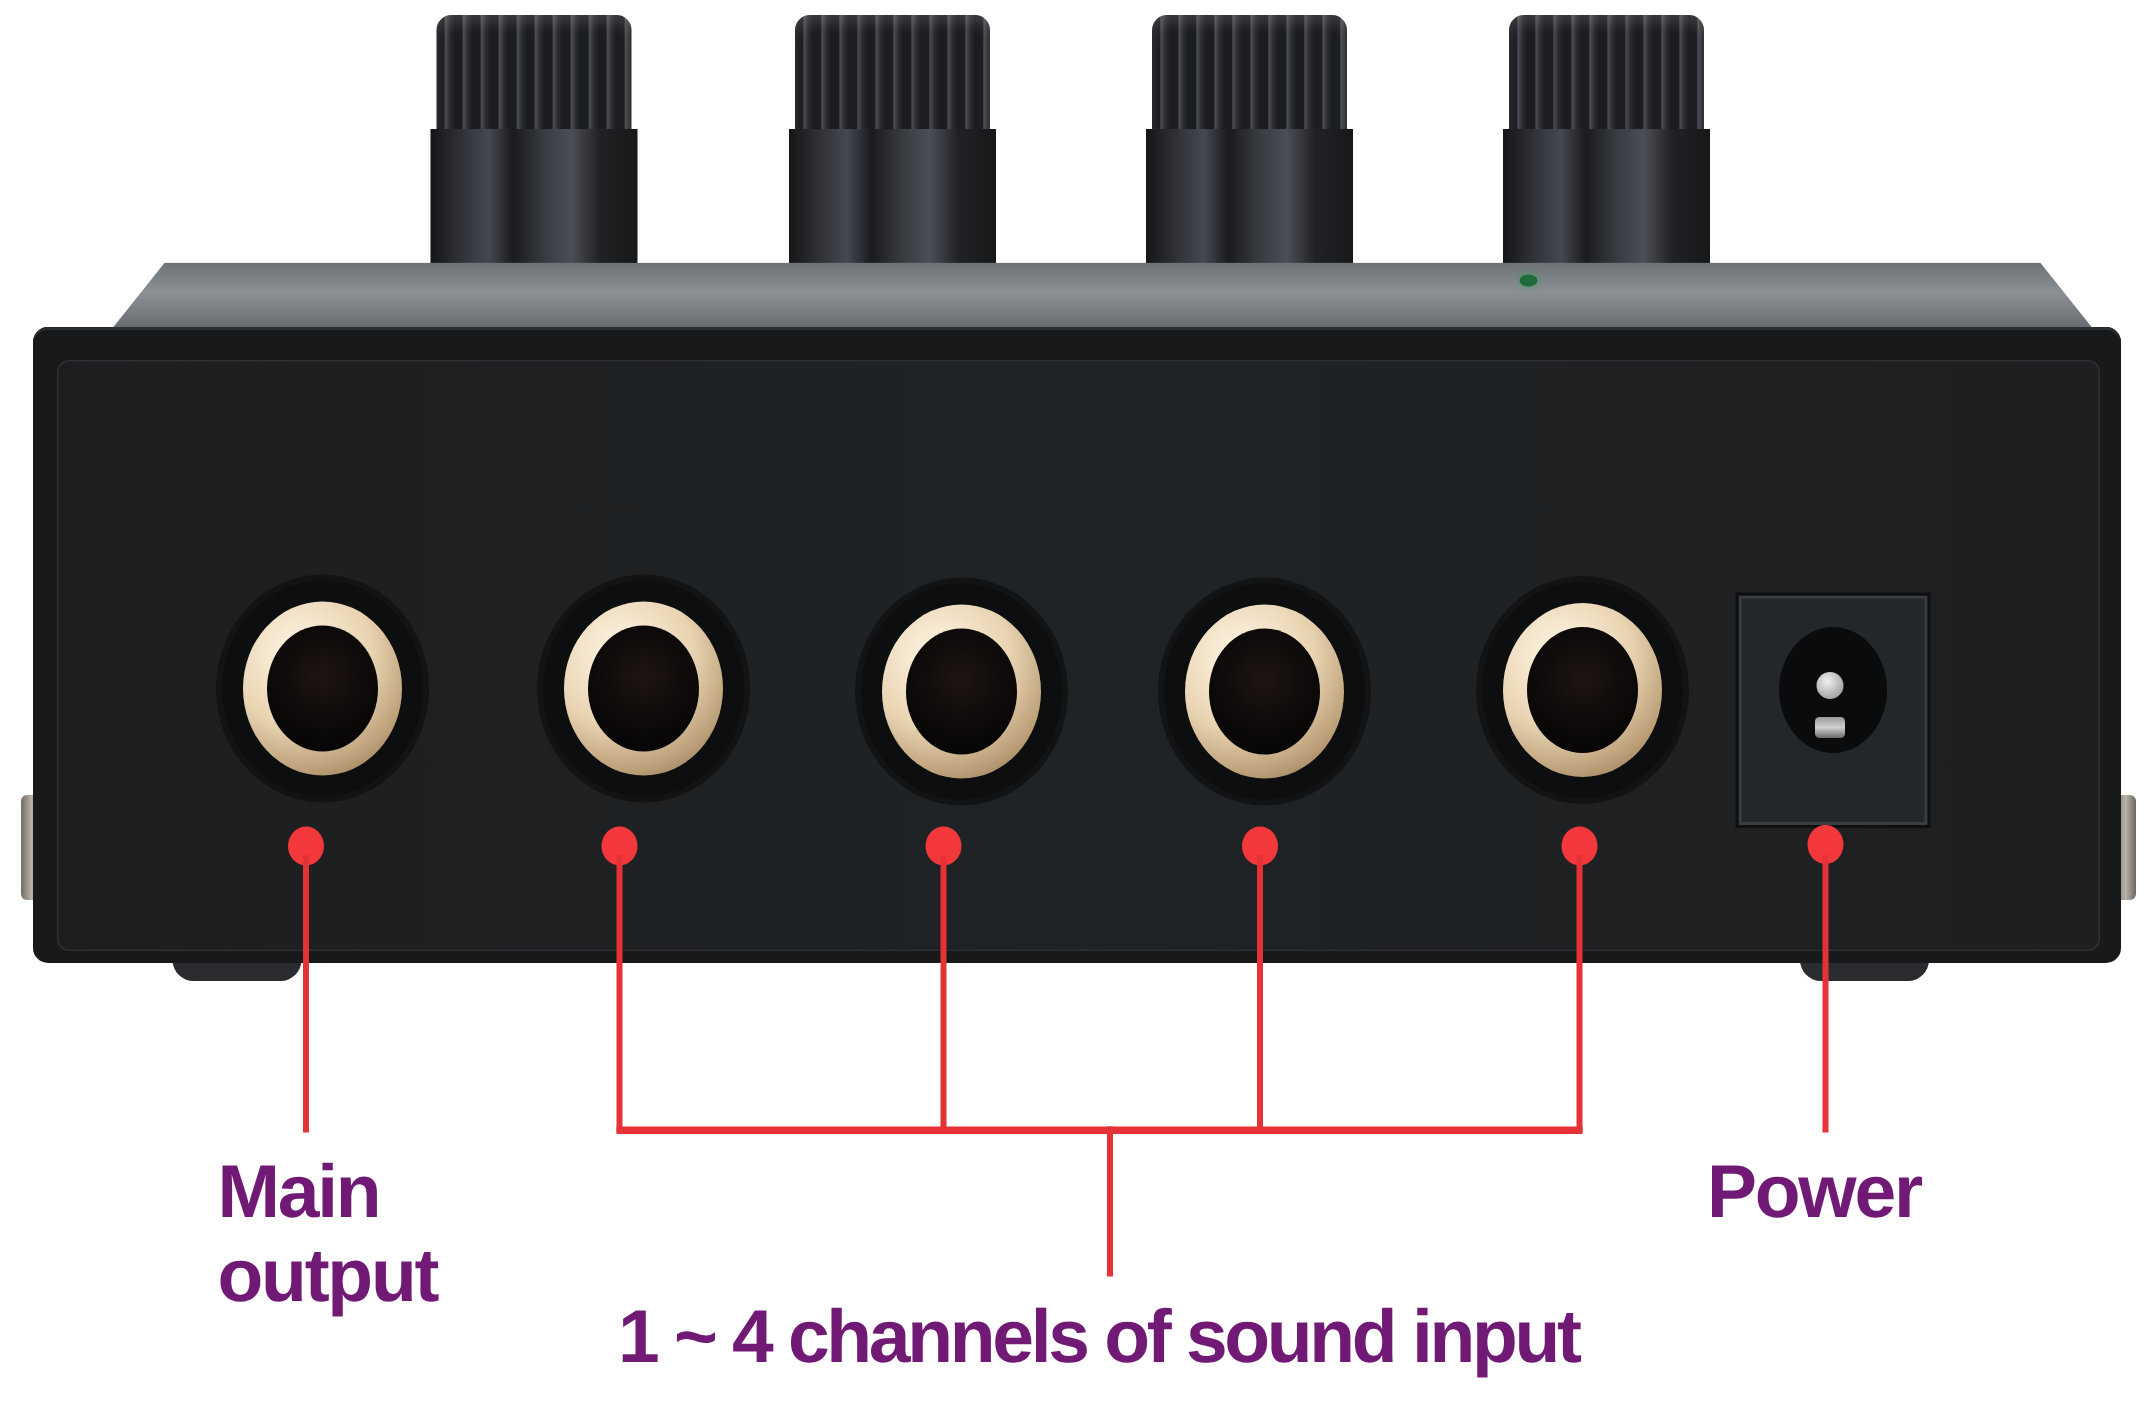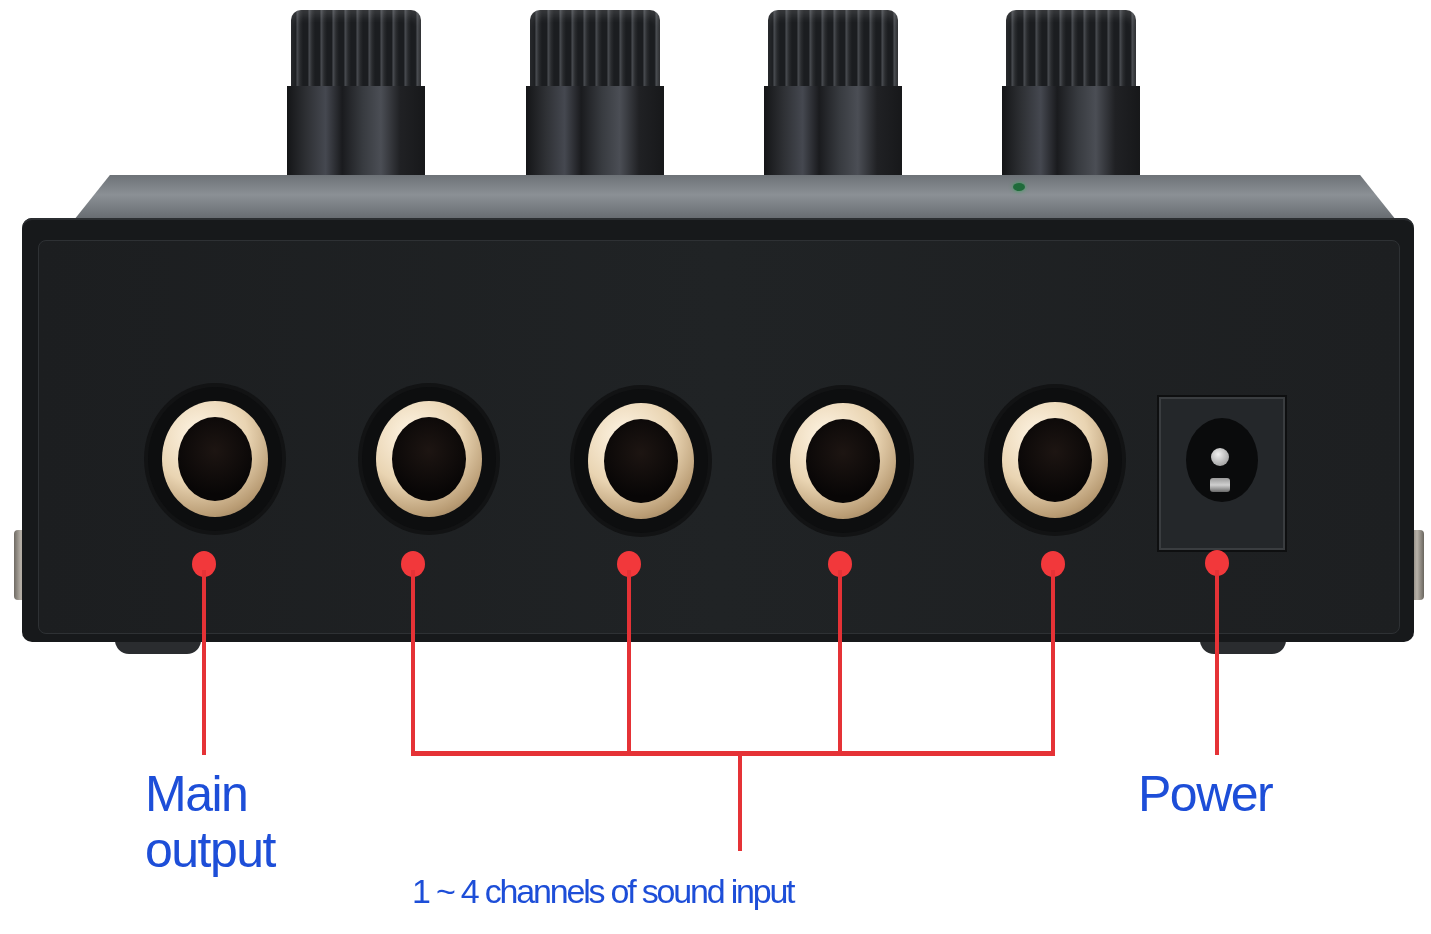--- a/index.html
+++ b/index.html
@@ -64,25 +64,25 @@
     background:#24272a; border:2px solid #0e0f10; box-shadow: inset 0 0 0 2px #3a3d40;
   }
   .power-hole { position:absolute; left:1186px; top:418px; width:72px; height:84px; border-radius:50%; background:#0a0b0c; }
   .power-pin { position:absolute; left:1211px; top:448px; width:18px; height:18px; border-radius:50%; background:radial-gradient(circle at 40% 35%,#f0f0f0,#8a8a8a); }
   .power-pin2 { position:absolute; left:1210px; top:478px; width:20px; height:14px; border-radius:3px; background:linear-gradient(180deg,#9a9a9a,#cfcfcf,#6a6a6a); }
 
   
   .dot { position:absolute; width:24px; height:26px; border-radius:50%; background:#f2383b; }
   .line { position:absolute; background:#e53236; }
   .label {
-    position:absolute; color:#1d4ed8; font-weight:normal; letter-spacing:-1.5px;
+    position:absolute; color:#701a75; font-weight:bold; letter-spacing:-1.5px;
     font-family:"Liberation Sans", "DejaVu Sans", sans-serif;
   }
   .label-main, .label-power { font-size:50px; line-height:56px; }
-  .label-channels { font-size:34px; line-height:56px; white-space:nowrap; letter-spacing:-2.2px; }
+  .label-channels { font-size:50px; line-height:56px; white-space:nowrap; letter-spacing:-2.2px; }
 </style>
 </head>
 <body>
 
 <div class="knob" style="left:287px;">
     <div class="grip"></div>
     <div class="skirt"></div>
   </div>
 <div class="knob" style="left:526px;">
     <div class="grip"></div>

